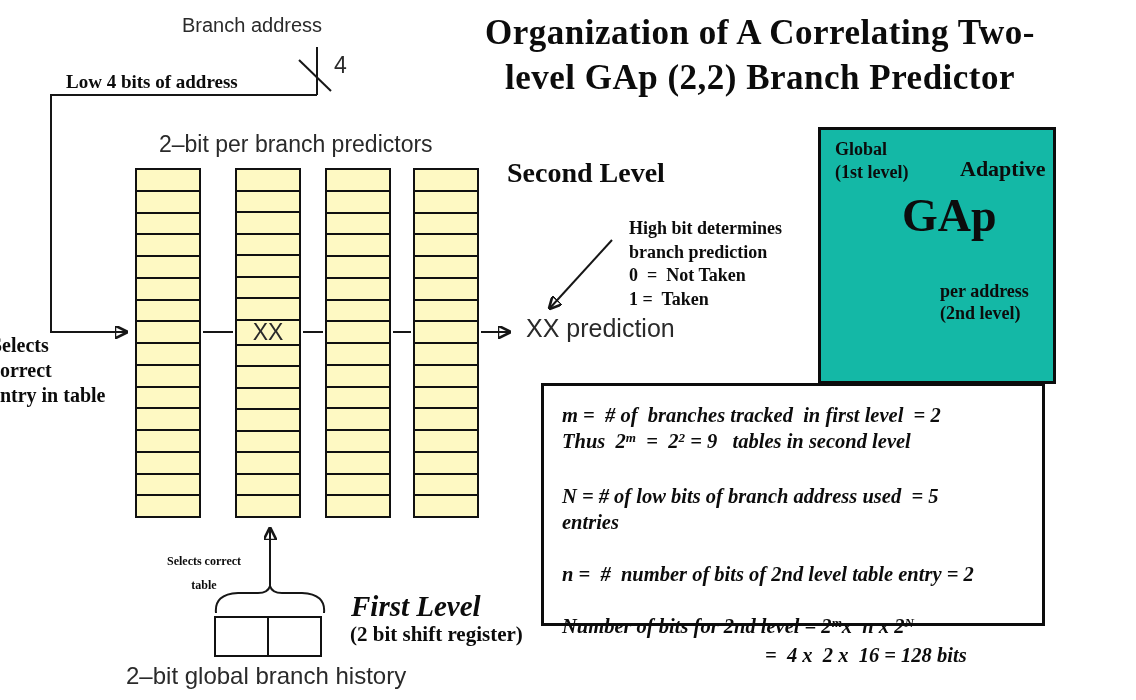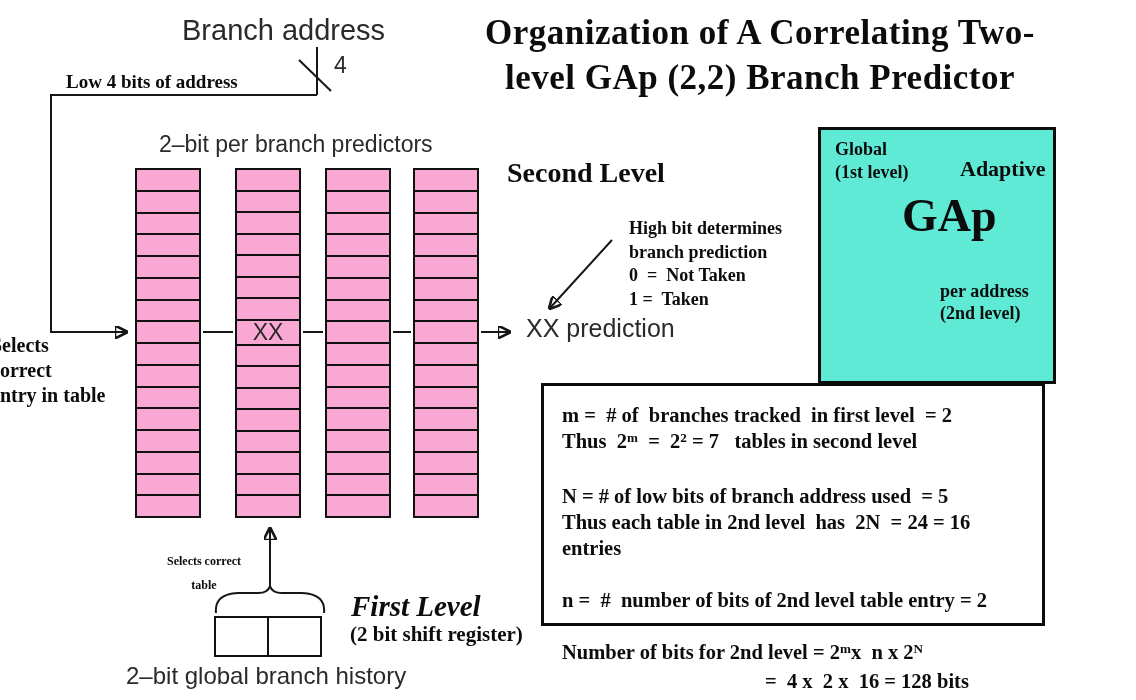--- a/index.html
+++ b/index.html
@@ -10,29 +10,29 @@
   .abs{position:absolute;}
   .sans{font-family:"Liberation Sans","DejaVu Sans",sans-serif;color:#2a2a2a;}
   .serifb{font-family:"Liberation Serif","DejaVu Serif",serif;font-weight:bold;color:#0c0c0c;}
   .pre{white-space:pre;}
 
   
   .title{left:384px;top:10px;width:752px;text-align:center;font-size:35px;line-height:45px;
          letter-spacing:.5px;font-weight:bold;}
 
   
-  .branch-address{left:182px;top:14px;font-size:29px;}
+  .branch-address{left:182px;top:14px;font-size:20px;}
   .bus-width{left:334px;top:52px;font-size:23px;}
   .low-bits{left:66px;top:71px;font-size:19px;}
 
   
   .pred-caption{left:159px;top:131px;font-size:23px;}
   .tables-layer{left:0;top:168px;width:1136px;height:350px;}
   .ptable{position:absolute;top:0;width:66px;height:350px;border:2px solid #111;
-          background:#f9a8d4;display:flex;flex-direction:column;box-sizing:border-box;}
+          background:#fef9c3;display:flex;flex-direction:column;box-sizing:border-box;}
   .ptable:nth-child(1){left:135px}.ptable:nth-child(2){left:235px}
   .ptable:nth-child(3){left:325px}.ptable:nth-child(4){left:413px}
   .pcell{flex:1;border-bottom:2px solid #111;}
   .pcell:last-child{border-bottom:none;}
   .pcell.xx{display:flex;align-items:center;justify-content:center;
             font-family:"Liberation Sans","DejaVu Sans",sans-serif;
             font-size:23px;color:#2a2a2a;line-height:1;overflow:visible;border-bottom-width:2px;}
 
   
   .second-level{left:507px;top:157px;font-size:28px;}
@@ -47,30 +47,30 @@
   .first-level{left:351px;top:590px;font-size:29px;font-style:italic;}
   .shift-register{left:350px;top:622px;font-size:21px;}
   .register{left:214px;top:616px;width:108px;height:41px;border:2px solid #111;
             box-sizing:border-box;display:flex;background:#fff;}
   .rcell{flex:1;}
   .rcell:first-child{border-right:2px solid #111;}
   .global-history{left:126px;top:662px;font-size:24px;}
 
   
   .gap-box{left:818px;top:127px;width:238px;height:257px;border:3px solid #0c0c0c;
-           box-sizing:border-box;background:#5eead4;}
+           box-sizing:border-box;background:#14b8a6;}
   .gap-global{left:14px;top:8px;font-size:18px;line-height:23px;}
   .gap-adaptive{left:139px;top:26px;font-size:22px;}
   .gap-acronym{left:81px;top:63px;font-size:46px;line-height:1;}
   .gap-peraddr{left:119px;top:150px;font-size:18px;line-height:22px;}
 
   
   .formula-box{left:541px;top:383px;width:504px;height:243px;border:3px solid #0c0c0c;
                box-sizing:border-box;background:#fff;padding:16px 0 0 18px;
-               font-size:20.5px;line-height:26px;}
+               font-size:20.5px;line-height:26px;font-style:italic;}
   .formula-box .tline{white-space:pre;}
   .formula-box .tline.indent{padding-left:203px;}
   sup{font-size:64%;font-weight:bold;position:relative;top:-.45em;vertical-align:baseline;}
 
   
   .wires{position:absolute;left:0;top:0;}
   .wires path{stroke:#161616;stroke-width:2;fill:none;}
 </style>
 </head>
 <body>
@@ -213,24 +213,23 @@
     <div class="abs gap-adaptive serifb">Adaptive</div>
     <div class="abs gap-acronym serifb">GAp</div>
     <div class="abs gap-peraddr serifb">
       <div>per address</div>
       <div>(2nd level)</div>
     </div>
   </div>
 
   <div class="abs formula-box serifb">
       <div class="tline"><span>m =  # of  branches tracked  in first level  = 2</span></div>
-      <div class="tline"><span>Thus  2</span><sup>m</sup><span>  =  2</span><sup>2</sup><span> = 7   tables in second level</span></div>
+      <div class="tline"><span>Thus  2</span><sup>m</sup><span>  =  2</span><sup>2</sup><span> = 9   tables in second level</span></div>
       <div class="tline">&nbsp;</div>
       <div class="tline"><span>N = # of low bits of branch address used  = 5</span></div>
-      <div class="tline"><span>Thus each table in 2nd level  has  2N  = 24 = 16</span></div>
       <div class="tline"><span>entries</span></div>
       <div class="tline">&nbsp;</div>
       <div class="tline"><span>n =  #  number of bits of 2nd level table entry = 2</span></div>
       <div class="tline">&nbsp;</div>
       <div class="tline"><span>Number of bits for 2nd level = 2</span><sup>m</sup><span>x  n x 2</span><sup>N</sup></div>
       <div class="tline indent"><span>=  4 x  2 x  16 = 128 bits</span></div>
     </div>
 
 </div>
 

